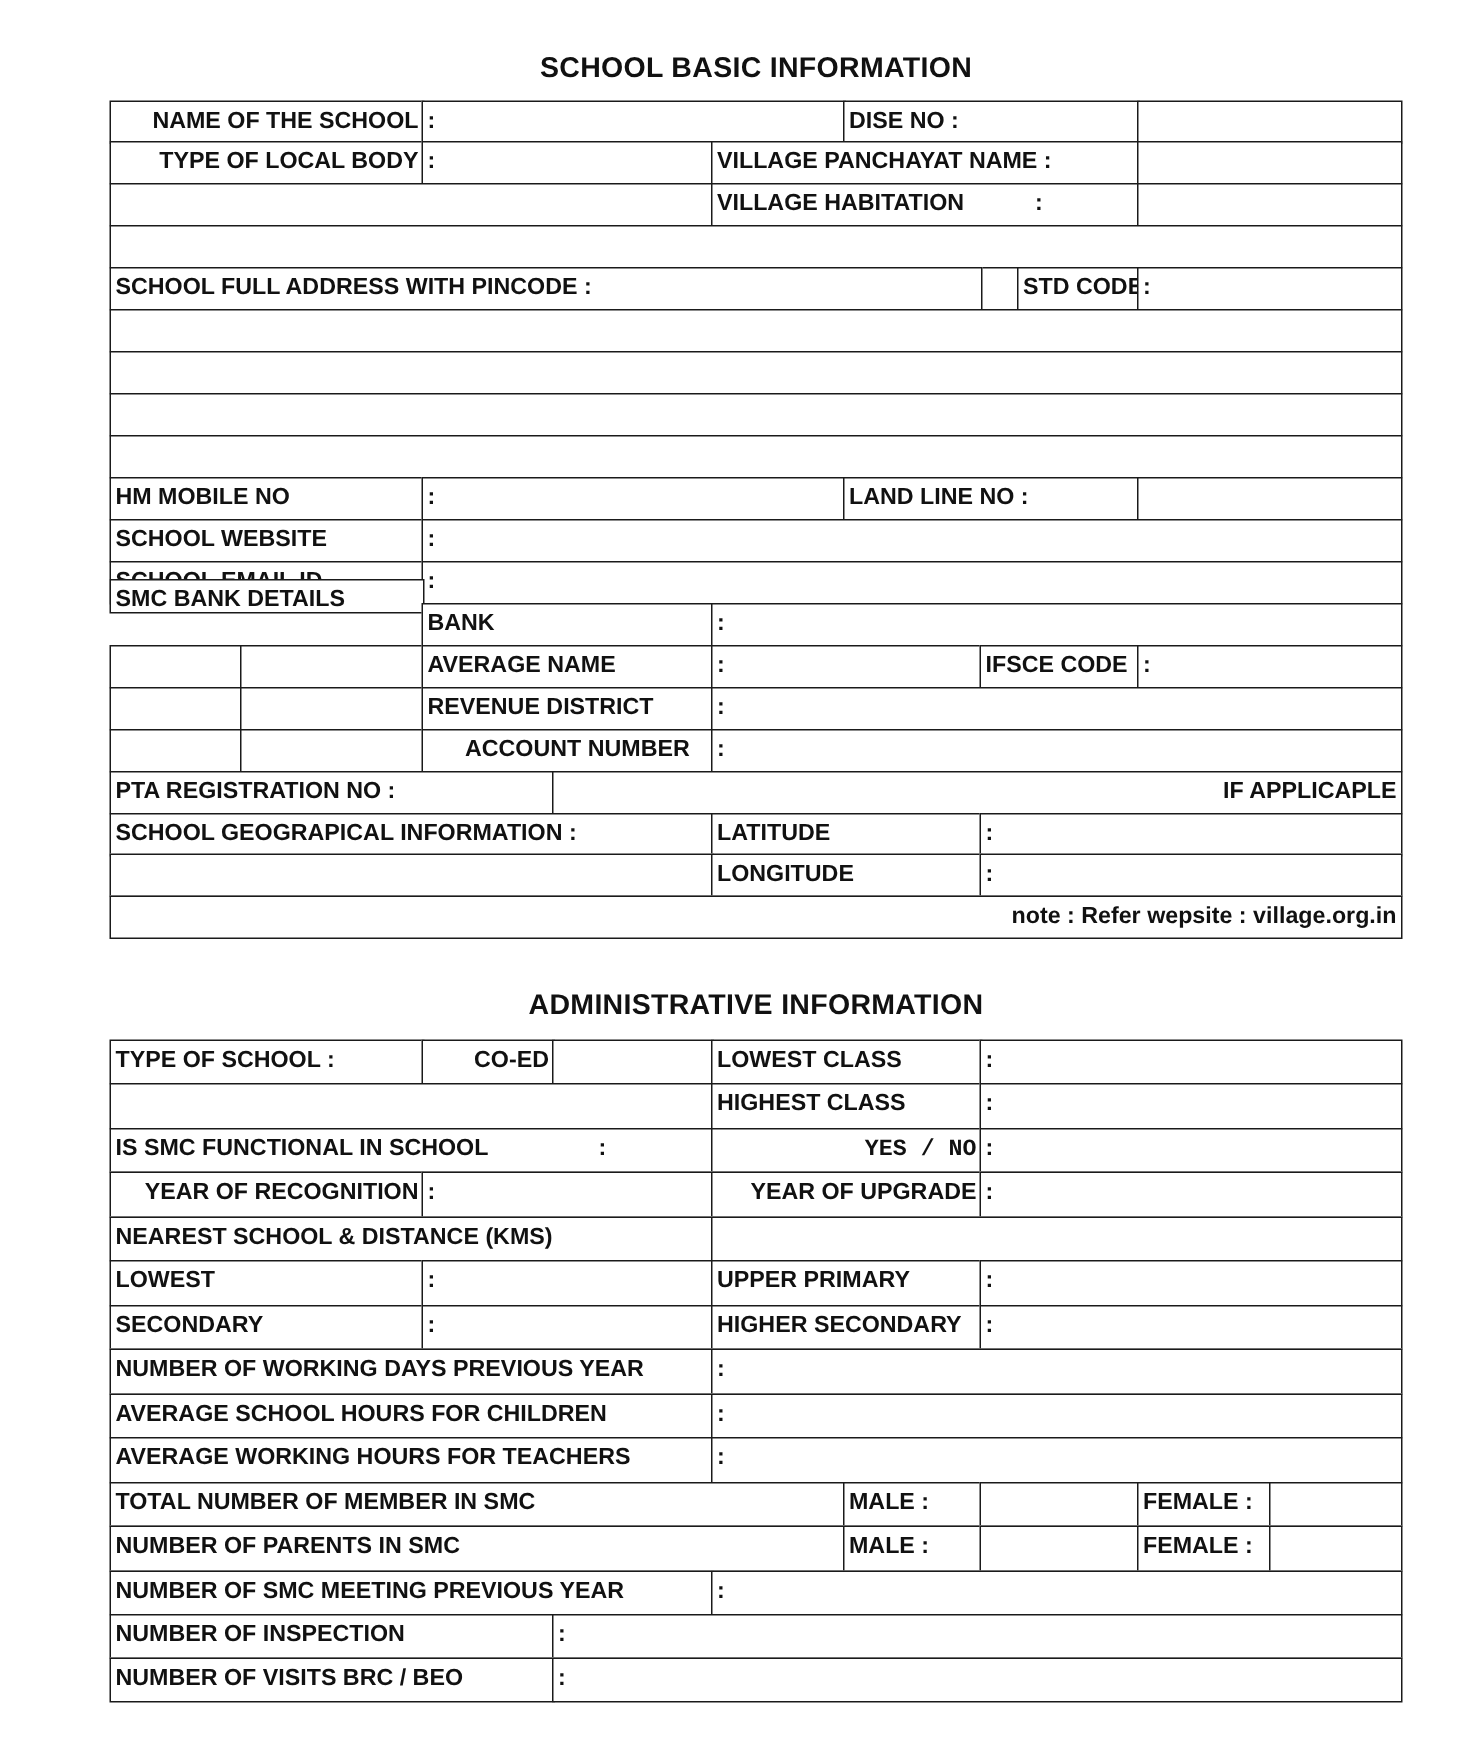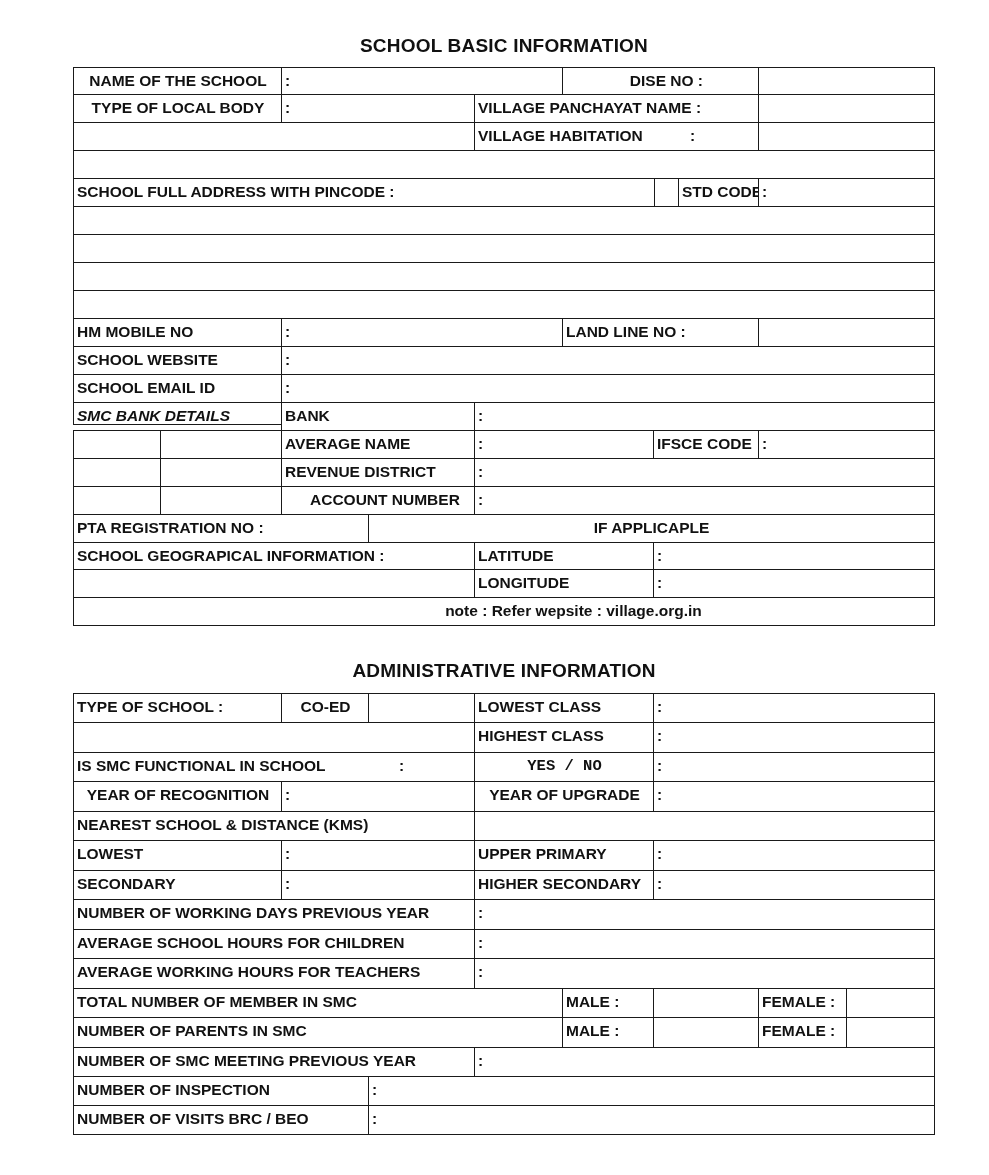--- a/index.html
+++ b/index.html
@@ -1,29 +1,29 @@
 <!DOCTYPE html>
 <html><head>
 <meta charset="utf-8">
 <style>
   html, body { margin:0; padding:0; background:#ffffff; }
   body { width:989px; height:1175px; position:relative; font-family:"Liberation Sans", sans-serif; color:#111; overflow:hidden; }
   .title { position:absolute; font-weight:bold; font-size:19px; letter-spacing:0.2px; text-align:center; left:0; width:1008px; }
   .cell { position:absolute; box-sizing:border-box; border:1.5px solid #1a1a1a; margin:0; font-weight:bold; font-size:15.5px; line-height:26px; padding:0 3px; white-space:nowrap; overflow:hidden; background:#fff; }
-  .c { text-align:center; }
+  .c { text-align:right; }
   .note { font-size:15.5px; }
 </style>
 </head>
 <body>
 
 <div class="title" style="top:35px;">SCHOOL BASIC INFORMATION</div>
 
 <div class="cell c" style="left:73px;top:67px;width:210px;height:29px;">NAME OF THE SCHOOL</div>
 <div class="cell" style="left:281px;top:67px;width:283px;height:29px;">:</div>
-<div class="cell" style="left:562px;top:67px;width:198px;height:29px;text-align:right;padding-right:56px;">DISE NO  :</div>
+<div class="cell" style="left:562px;top:67px;width:198px;height:29px;text-align:left;padding-right:56px;">DISE NO  :</div>
 <div class="cell" style="left:758px;top:67px;width:177px;height:29px;"></div>
 
 <div class="cell c" style="left:73px;top:94px;width:210px;height:29px;">TYPE OF LOCAL BODY</div>
 <div class="cell" style="left:281px;top:94px;width:195px;height:29px;">:</div>
 <div class="cell" style="left:474px;top:94px;width:286px;height:29px;">VILLAGE PANCHAYAT NAME  :</div>
 <div class="cell" style="left:758px;top:94px;width:177px;height:29px;"></div>
 
 <div class="cell" style="left:73px;top:122px;width:403px;height:29px;"></div>
 <div class="cell" style="left:474px;top:122px;width:286px;height:29px;"><span>VILLAGE HABITATION</span><span style="position:absolute;left:215px;">:</span></div>
 <div class="cell" style="left:758px;top:122px;width:177px;height:29px;"></div>
@@ -43,21 +43,21 @@
 <div class="cell" style="left:281px;top:318px;width:283px;height:29px;">:</div>
 <div class="cell" style="left:562px;top:318px;width:198px;height:29px;">LAND LINE NO   :</div>
 <div class="cell" style="left:758px;top:318px;width:177px;height:29px;"></div>
 
 <div class="cell" style="left:73px;top:346px;width:210px;height:29px;">SCHOOL WEBSITE</div>
 <div class="cell" style="left:281px;top:346px;width:654px;height:29px;">:</div>
 
 <div class="cell" style="left:73px;top:374px;width:210px;height:29px;">SCHOOL EMAIL ID</div>
 <div class="cell" style="left:281px;top:374px;width:654px;height:29px;">:</div>
 
-<div class="cell" style="left:73px;top:402px;width:210px;height:23px;font-style:italic;">SMC BANK DETAILS</div>
+<div class="cell" style="left:73px;top:386px;width:210px;height:23px;">SMC BANK DETAILS</div>
 <div class="cell" style="left:281px;top:402px;width:195px;height:29px;">BANK</div>
 <div class="cell" style="left:474px;top:402px;width:461px;height:29px;">:</div>
 
 <div class="cell" style="left:73px;top:430px;width:89px;height:29px;"></div>
 <div class="cell" style="left:160px;top:430px;width:123px;height:29px;"></div>
 <div class="cell" style="left:281px;top:430px;width:195px;height:29px;">AVERAGE NAME</div>
 <div class="cell" style="left:474px;top:430px;width:181px;height:29px;">:</div>
 <div class="cell" style="left:653px;top:430px;width:107px;height:29px;">IFSCE CODE</div>
 <div class="cell" style="left:758px;top:430px;width:177px;height:29px;">:</div>
 

